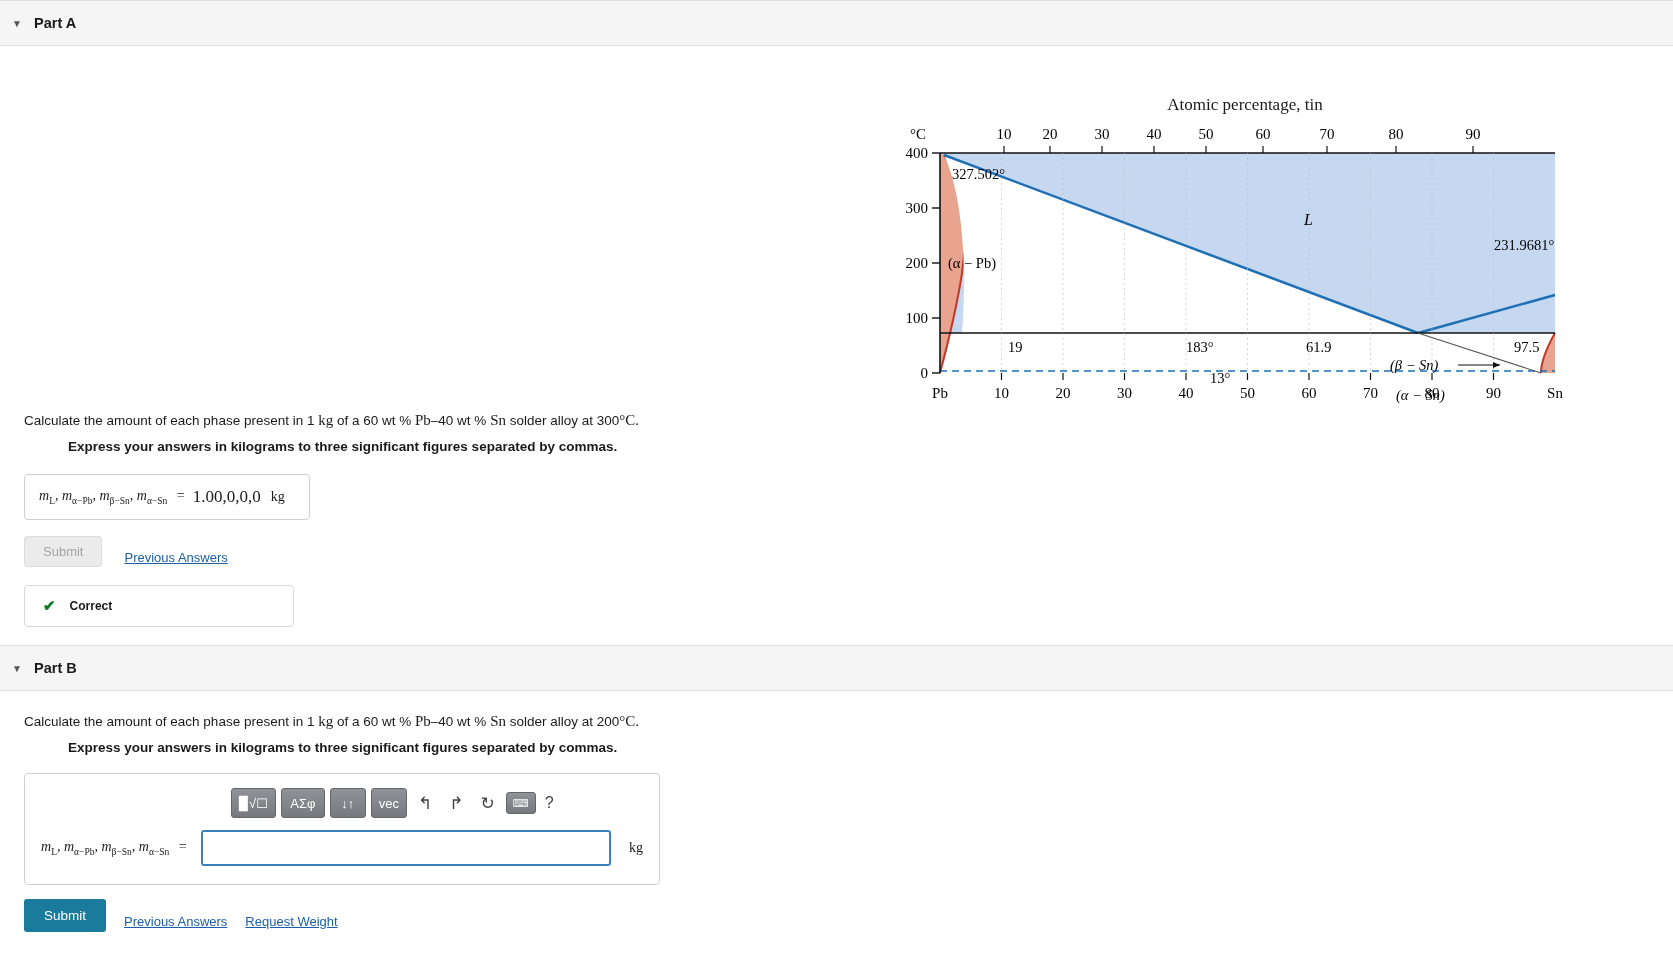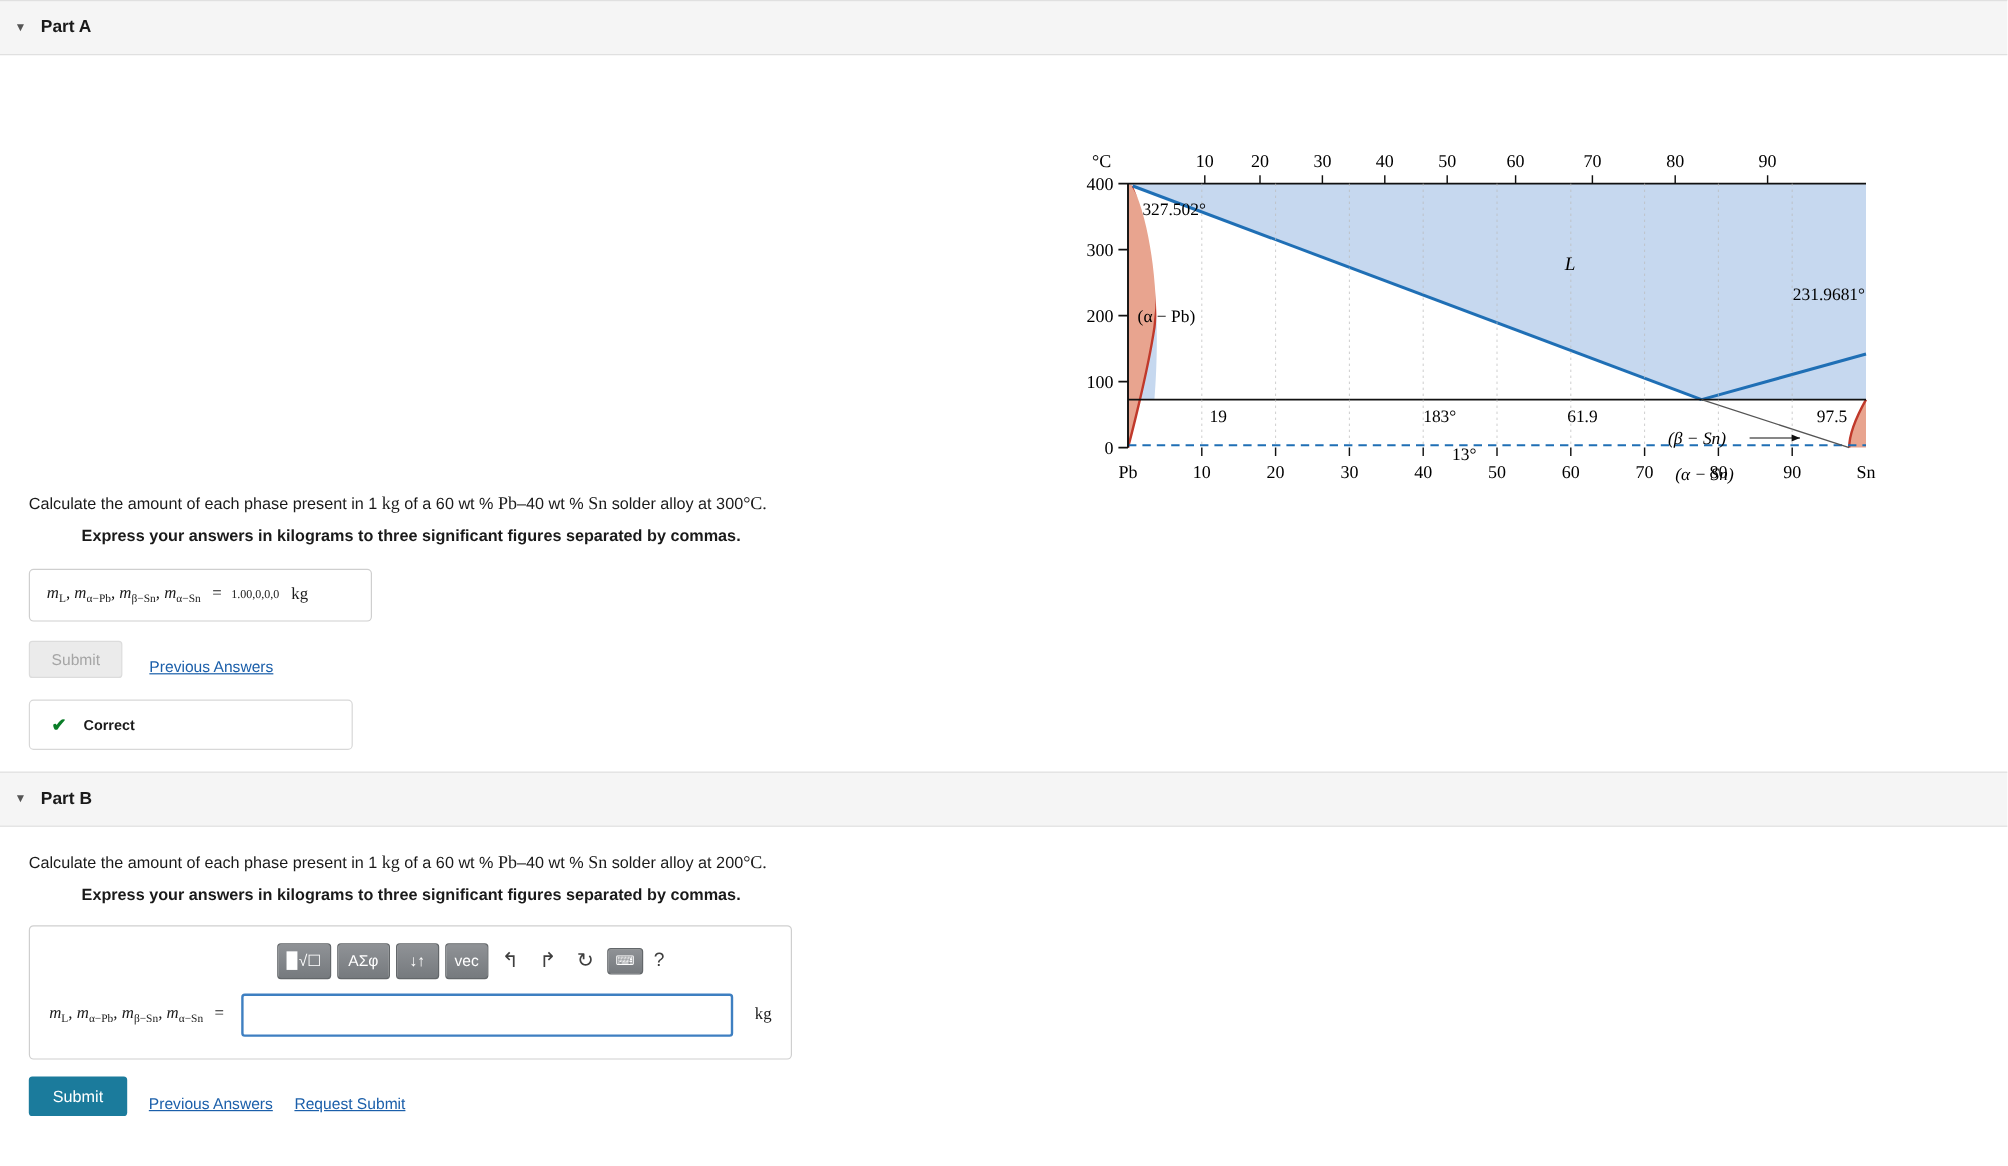--- a/index.html
+++ b/index.html
@@ -56,21 +56,21 @@
   .var-label {
     font-family: "Liberation Serif", serif;
     font-style: italic;
     font-size: 14px;
     white-space: nowrap;
   }
   .sub { font-size: 9.5px; vertical-align: sub; font-style: normal; }
   .eqsign { font-style: normal; margin: 0 6px; }
   .ans-val {
     font-family: "Liberation Serif", serif;
-    font-size: 10px;
+    font-size: 17px;
     margin-left: 2px;
   }
   .unit {
     font-family: "Liberation Serif", serif;
     font-size: 14px;
     margin-left: 10px;
   }
 
   .btn-row { margin-top: 16px; display: flex; align-items: center; gap: 22px; }
   .btn-submit-disabled {
@@ -233,20 +233,21 @@
     <span class="link">Previous Answers</span>
   </div>
 
   <div class="correct-box">
     <span class="check">✔</span>
     <span class="correct-label">Correct</span>
   </div>
 </div>
 
 <div class="figure-wrap">
+  <div class="fig-title">Atomic percentage, tin</div>
 
   <svg width="690" height="310" viewBox="0 0 690 310" style="position:absolute;left:0;top:18px;font-family:'Liberation Serif',serif;">
 
     <defs></defs>
 
     <path d="M40,40 L655,40 L655,220 L40,220 Z" fill="#c6d8ef" stroke="none"></path>
 
     <path d="M40,220 L655,220 L655,260 L40,260 Z" fill="#ffffff" stroke="none"></path>
 
     <path d="M40,40 L40,260 C40,260 56,200 62,160 C68,118 62,70 44,42 Z" fill="#e8a48f" stroke="none"></path>
@@ -396,15 +397,15 @@
         <span class="eqsign">=</span>
       </span>
       <input class="ans-input" type="text" placeholder="" style="">
       <span class="unit">kg</span>
     </div>
   </div>
 
   <div class="partb-btn-row">
     <button class="btn-submit">Submit</button>
     <span class="link">Previous Answers</span>
-    <span class="link">Request Submit</span>
+    <span class="link">Request Weight</span>
   </div>
 </div>
 
 </body></html>

